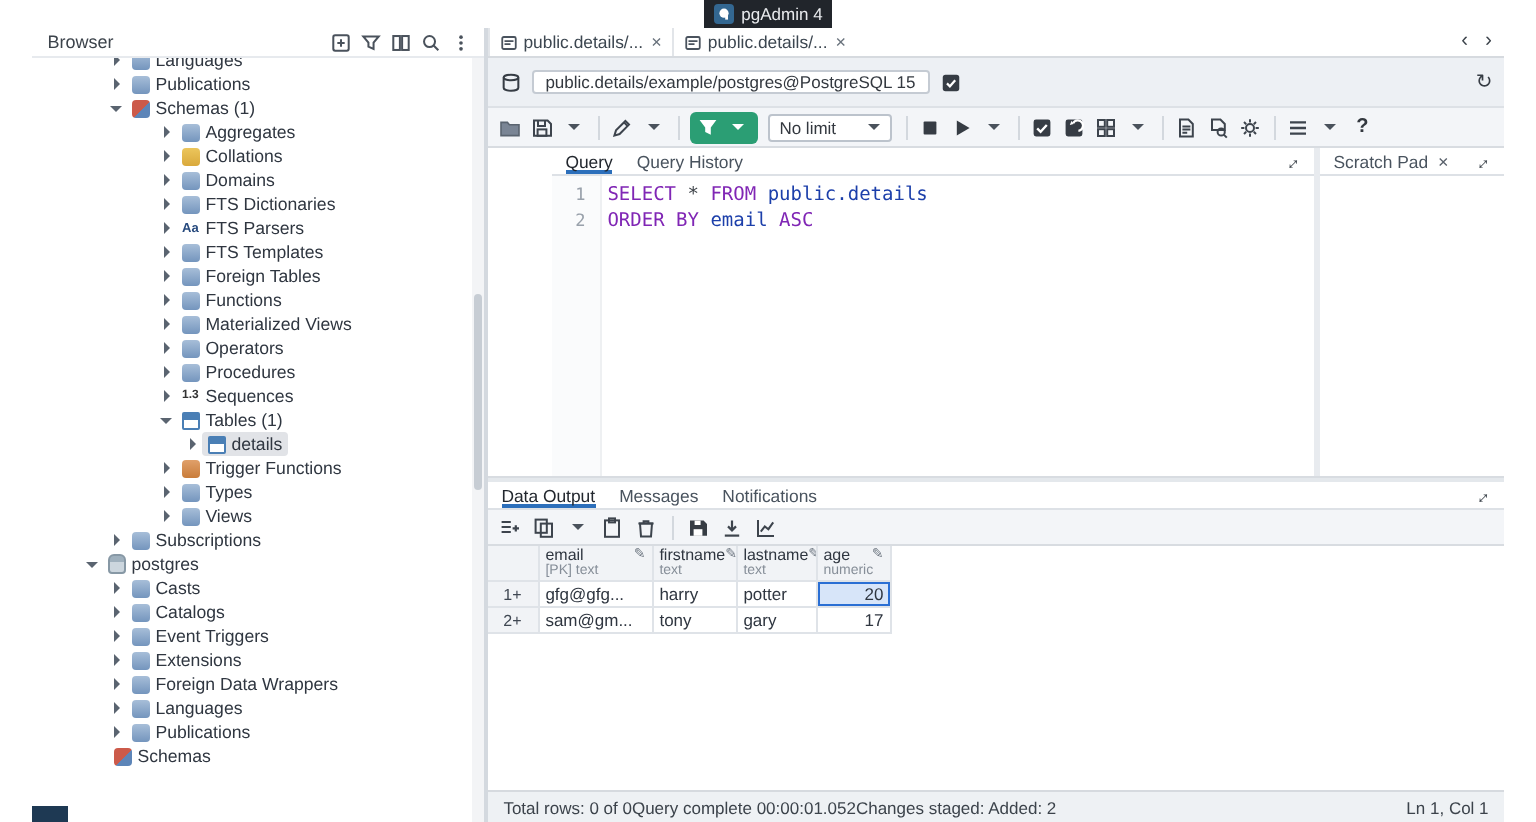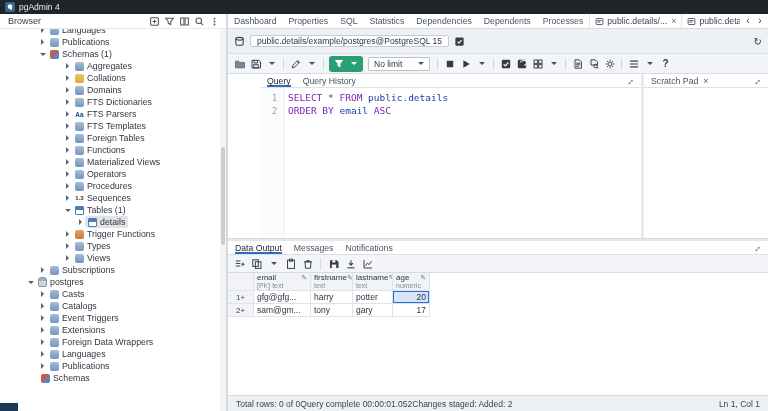--- a/index.html
+++ b/index.html
@@ -1,21 +1,21 @@
 <!DOCTYPE html>
 <html style="--accent: #2c6fbb; --filter_active: #2b9e74; --selected_cell_bg: #d7e5f9; --selected_cell_border: #2a6fd4; --titlebar_bg: #21252b; --keyword: #8026b5; --identifier: #1c3faa;"><head>
 <meta charset="utf-8">
 <style>
   *{margin:0;padding:0;box-sizing:border-box;}
   html,body{width:768px;height:411px;overflow:hidden;}
   body{font-family:"Liberation Sans",sans-serif;font-size:9px;color:#2f3640;background:#fff;}
   button{font-family:inherit;background:none;border:none;cursor:pointer;}
   svg{display:block;}
 
-  #app{width:768px;height:411px;display:flex;flex-direction:column;}
+  #app{width:768px;height:411px;display:flex;flex-direction:column;align-items:center;}
 
   
   .titlebar{height:14px;background:var(--titlebar_bg,#21252b);display:flex;align-items:center;gap:4px;padding:0 5px;flex:0 0 14px;}
   .titlebar .title{color:#e8eaed;font-size:8.5px;}
 
   
   .menubar{height:13px;background:#fbfbfc;border-bottom:1px solid #e3e6ea;display:flex;align-items:center;padding:0 3px;flex:0 0 13px;}
   .menu-item{padding:0 6px;color:#33383f;font-size:8.5px;}
 
   
@@ -429,30 +429,20 @@
           <div class="vthumb"></div>
         </div>
       <div class="corner-badge"></div>
     </aside>
 
     <div class="psplit"></div>
 
     <main class="main">
 
       <div class="tabstrip">
-        <div class="tabs-static">
-
-        <div class="mtab">Dashboard</div>
-            <div class="mtab">Properties</div>
-            <div class="mtab">SQL</div>
-            <div class="mtab">Statistics</div>
-            <div class="mtab">Dependencies</div>
-            <div class="mtab">Dependents</div>
-            <div class="mtab">Processes</div>
-          </div>
         <div class="tabs-query">
 
             <div class="qtab">
               <span class="qtab-ic">
                 <svg width="9" height="9" viewBox="0 0 12 12" fill="none" stroke="#4a535e" stroke-width="1.2">
                   <rect x="1.5" y="2" width="9" height="8" rx="1"></rect>
                   <path d="M3 4.8h6M3 6.8h4"></path>
                 </svg>
               </span>
               <span class="qtab-label">public.details/...</span>

